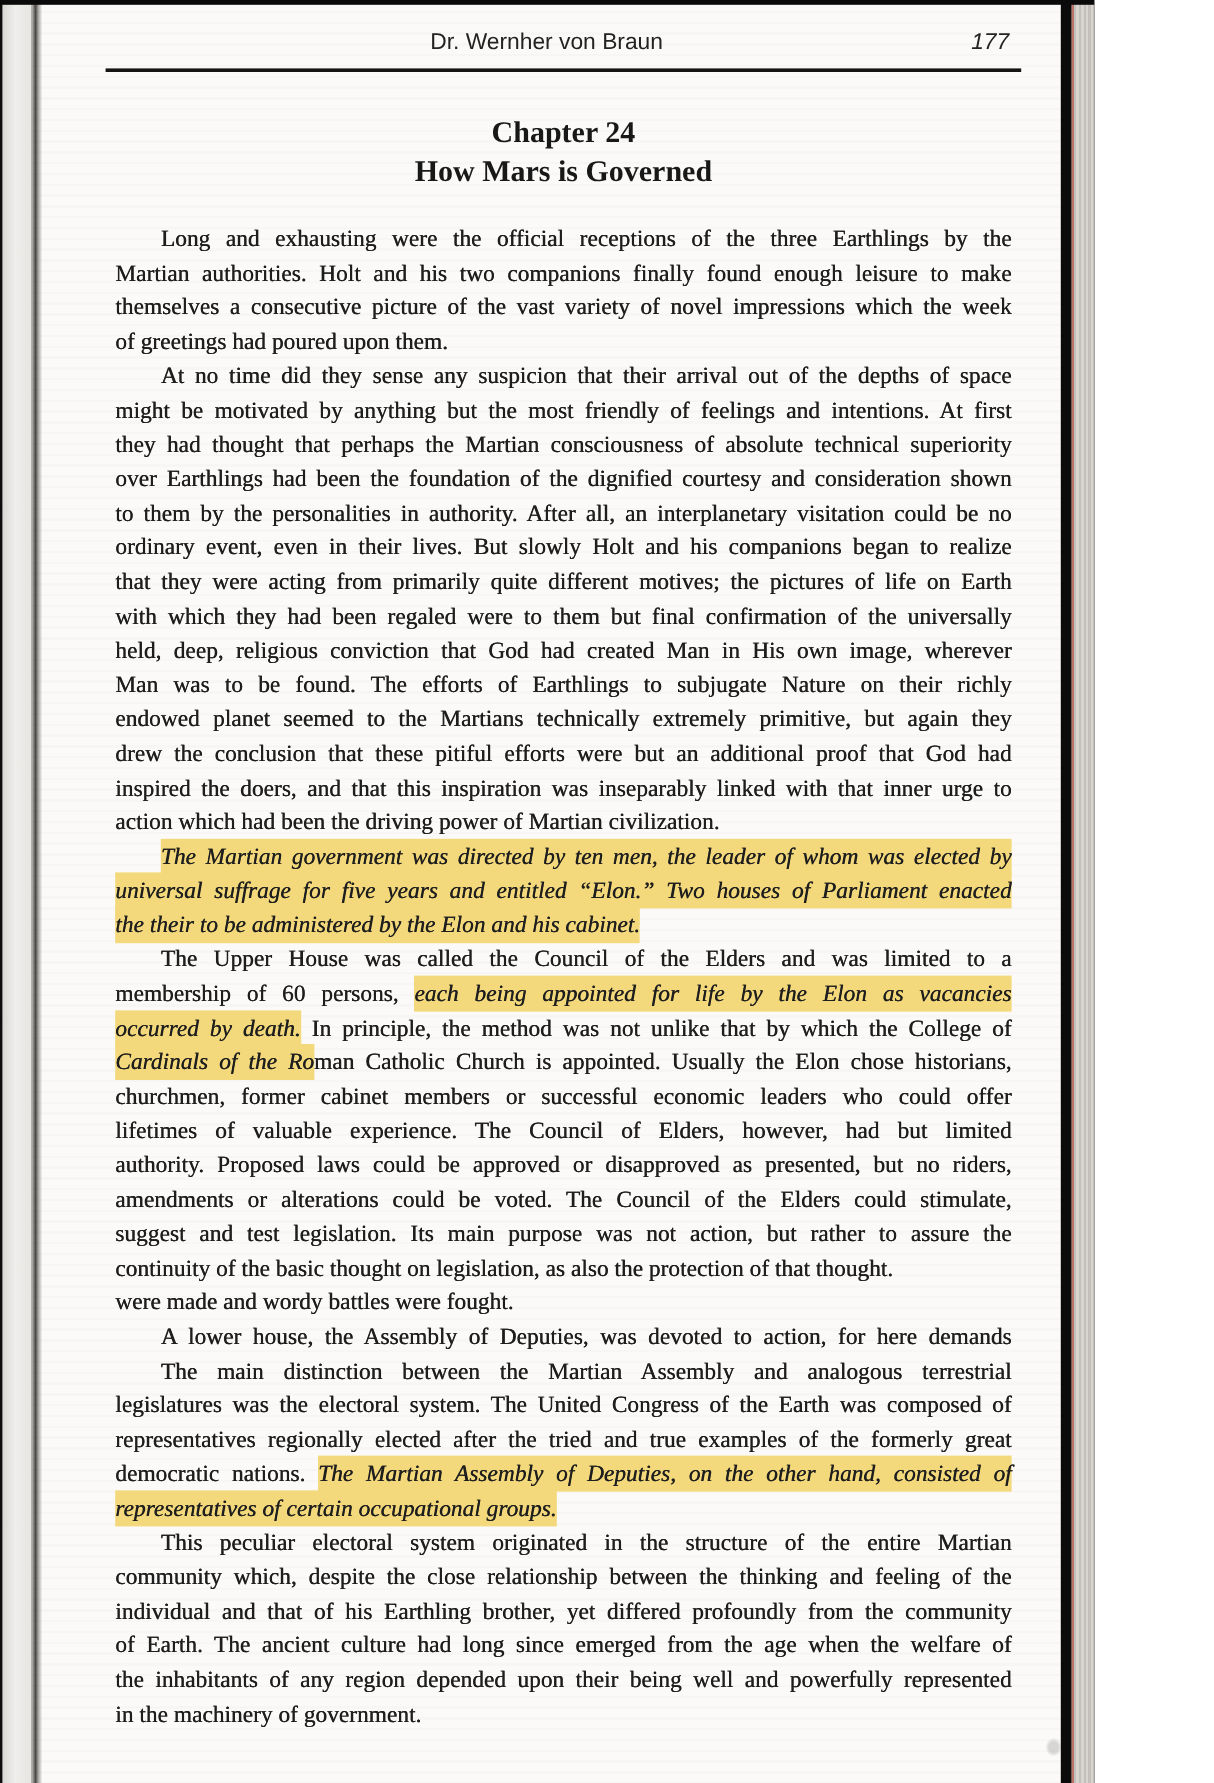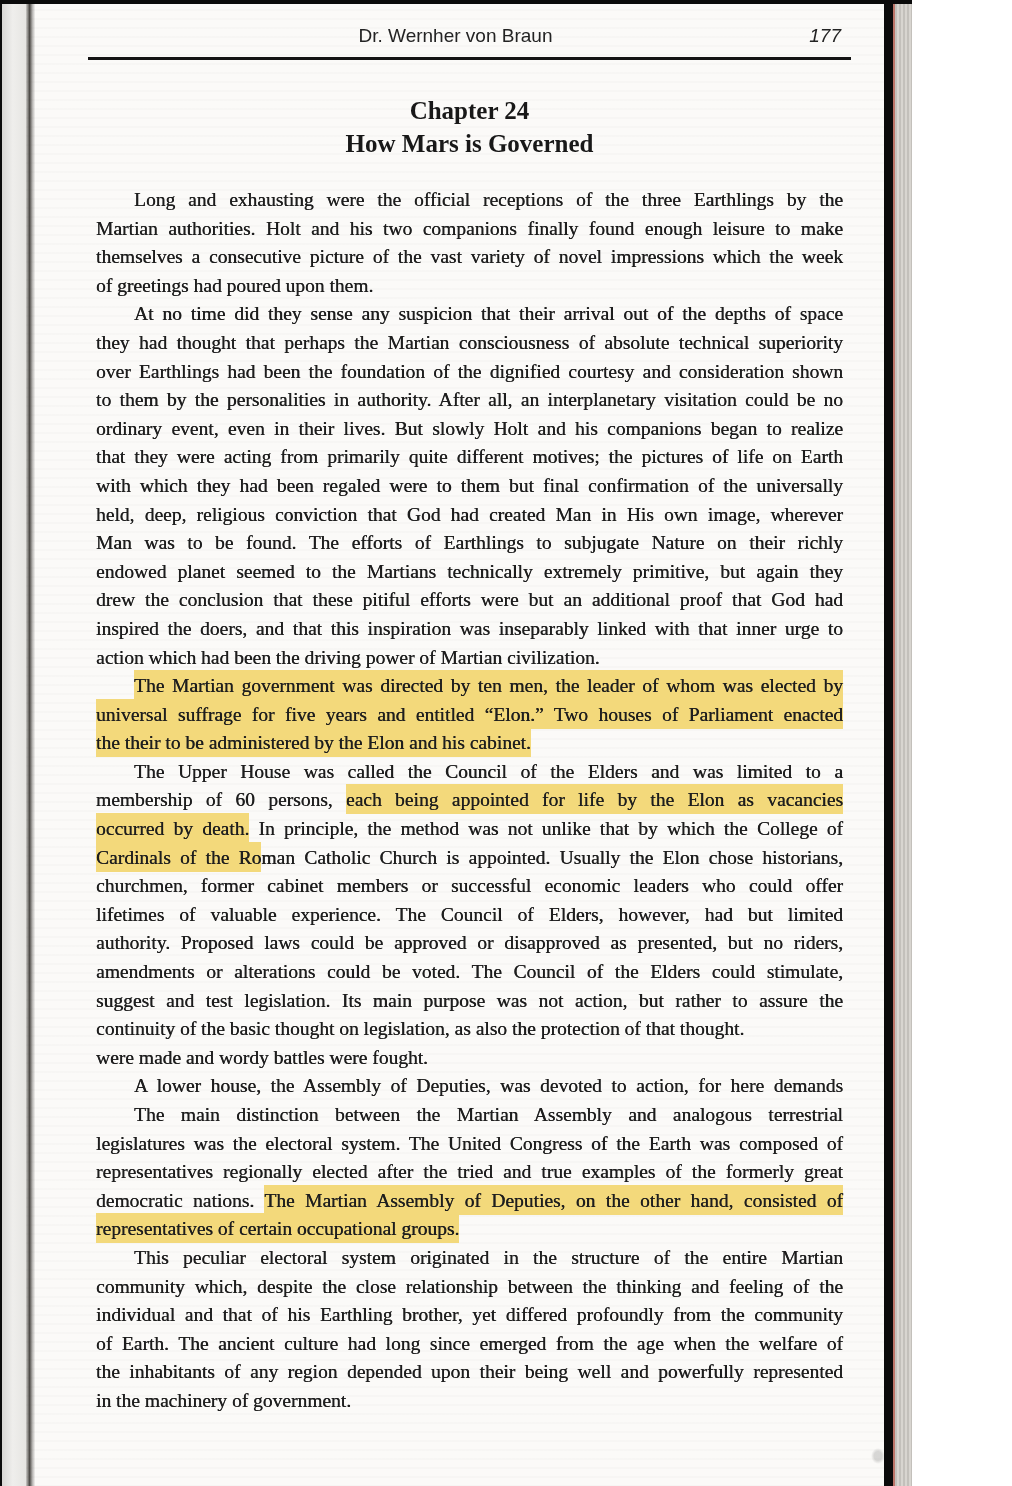--- a/index.html
+++ b/index.html
@@ -36,21 +36,21 @@
 
   
   .content{position:absolute;top:0;left:70px;right:42px;}
   .chapter{margin-top:94px;text-align:center;font-weight:bold;font-size:25px;line-height:33px;color:#181818;}
   .bodytext{margin-top:26px;font-size:19.5px;line-height:28.6px;
     text-shadow:0.3px 0 0 currentColor;}
   .para{margin:0;}
   .line{text-align:justify;text-align-last:justify;white-space:normal;}
   .line.last{text-align-last:left;}
   .line.first{text-indent:38px;}
-  .hl{background-color:var(--hl,#f3d97b);padding:5px 0 4px;}
+  .hl{background-color:var(--hl,#f3d97b);padding:5px 0 4px;font-style:italic;}
   .hl2{background-image:linear-gradient(to bottom, var(--hl,#f3d97b) 0 15px, rgba(0,0,0,0) 15px);padding-top:5px;}
   .smudge{position:absolute;left:845px;top:1448px;width:14px;height:16px;opacity:.28;
     background:radial-gradient(ellipse at center,#7a7a7a 0 40%,rgba(0,0,0,0) 70%);}
 </style>
 </head>
 <body>
 
 <div class="scan" style="--hl: #f3d97b; --page: #fbfaf8; --ink: #1e1e1e;">
   <div class="edge-left-gray"></div>
   <div class="page">
@@ -64,20 +64,21 @@
       </div>
       <div class="bodytext">
           <div class="para">
             <div class="line first"><span class="">Long and exhausting were the official receptions of the three Earthlings by the</span></div>
             <div class="line"><span class="">Martian authorities.  Holt and his two companions finally found enough leisure to make</span></div>
             <div class="line"><span class="">themselves a consecutive picture of the vast variety of novel impressions which the week</span></div>
             <div class="line last"><span class="">of greetings had poured upon them.</span></div>
           </div>
           <div class="para">
             <div class="line first"><span class="">At no time did they sense any suspicion that their arrival out of the depths of space</span></div>
+            <div class="line"><span class="">might be motivated by anything but the most friendly of feelings and intentions.  At first</span></div>
             <div class="line"><span class="">they had thought that perhaps the Martian consciousness of absolute technical superiority</span></div>
             <div class="line"><span class="">over Earthlings had been the foundation of the dignified courtesy and consideration shown</span></div>
             <div class="line"><span class="">to them by the personalities in authority.  After all, an interplanetary visitation could be no</span></div>
             <div class="line"><span class="">ordinary event, even in their lives.  But slowly Holt and his companions began to realize</span></div>
             <div class="line"><span class="">that they were acting from primarily quite different motives; the pictures of life on Earth</span></div>
             <div class="line"><span class="">with which they had been regaled were to them but final confirmation of the universally</span></div>
             <div class="line"><span class="">held, deep, religious conviction that God had created Man in His own image, wherever</span></div>
             <div class="line"><span class="">Man was to be found.  The efforts of Earthlings to subjugate Nature on their richly</span></div>
             <div class="line"><span class="">endowed planet seemed to the Martians technically extremely primitive, but again they</span></div>
             <div class="line"><span class="">drew the conclusion that these pitiful efforts were but an additional proof that God had</span></div>

